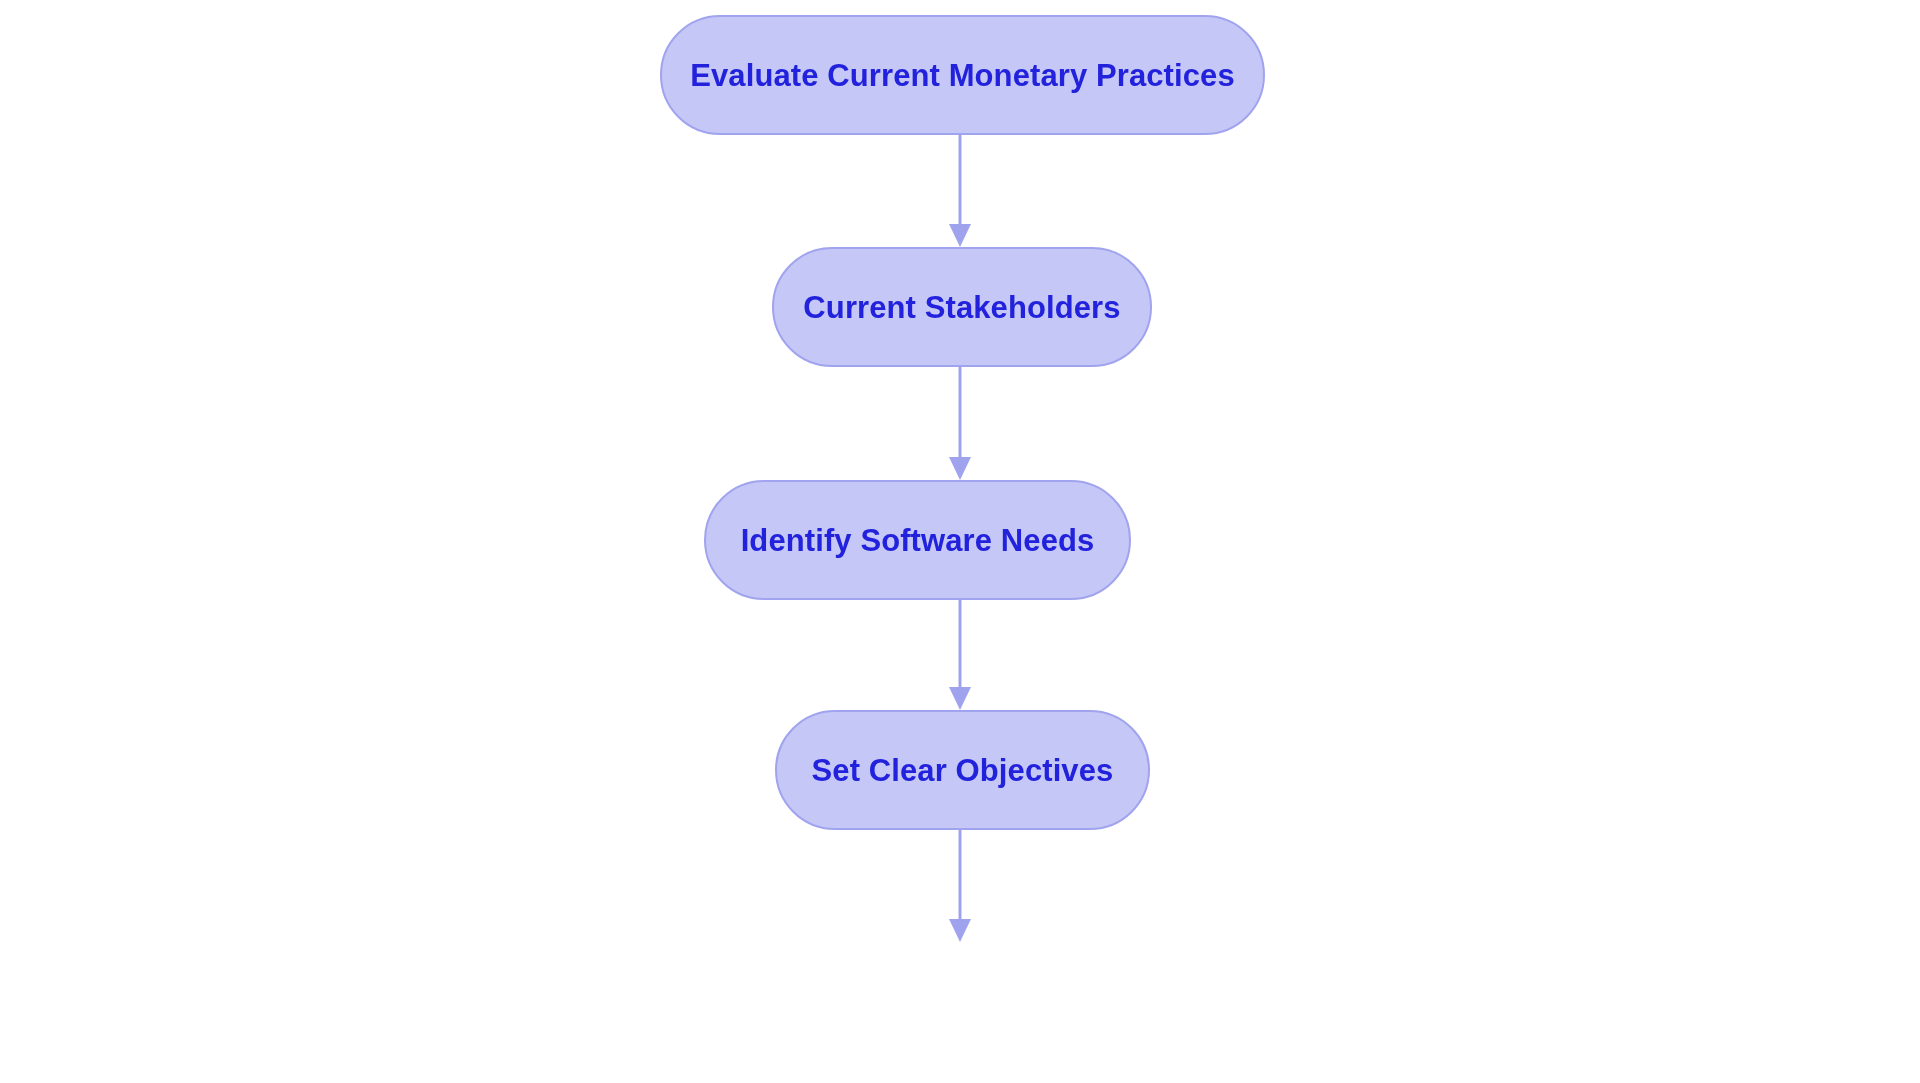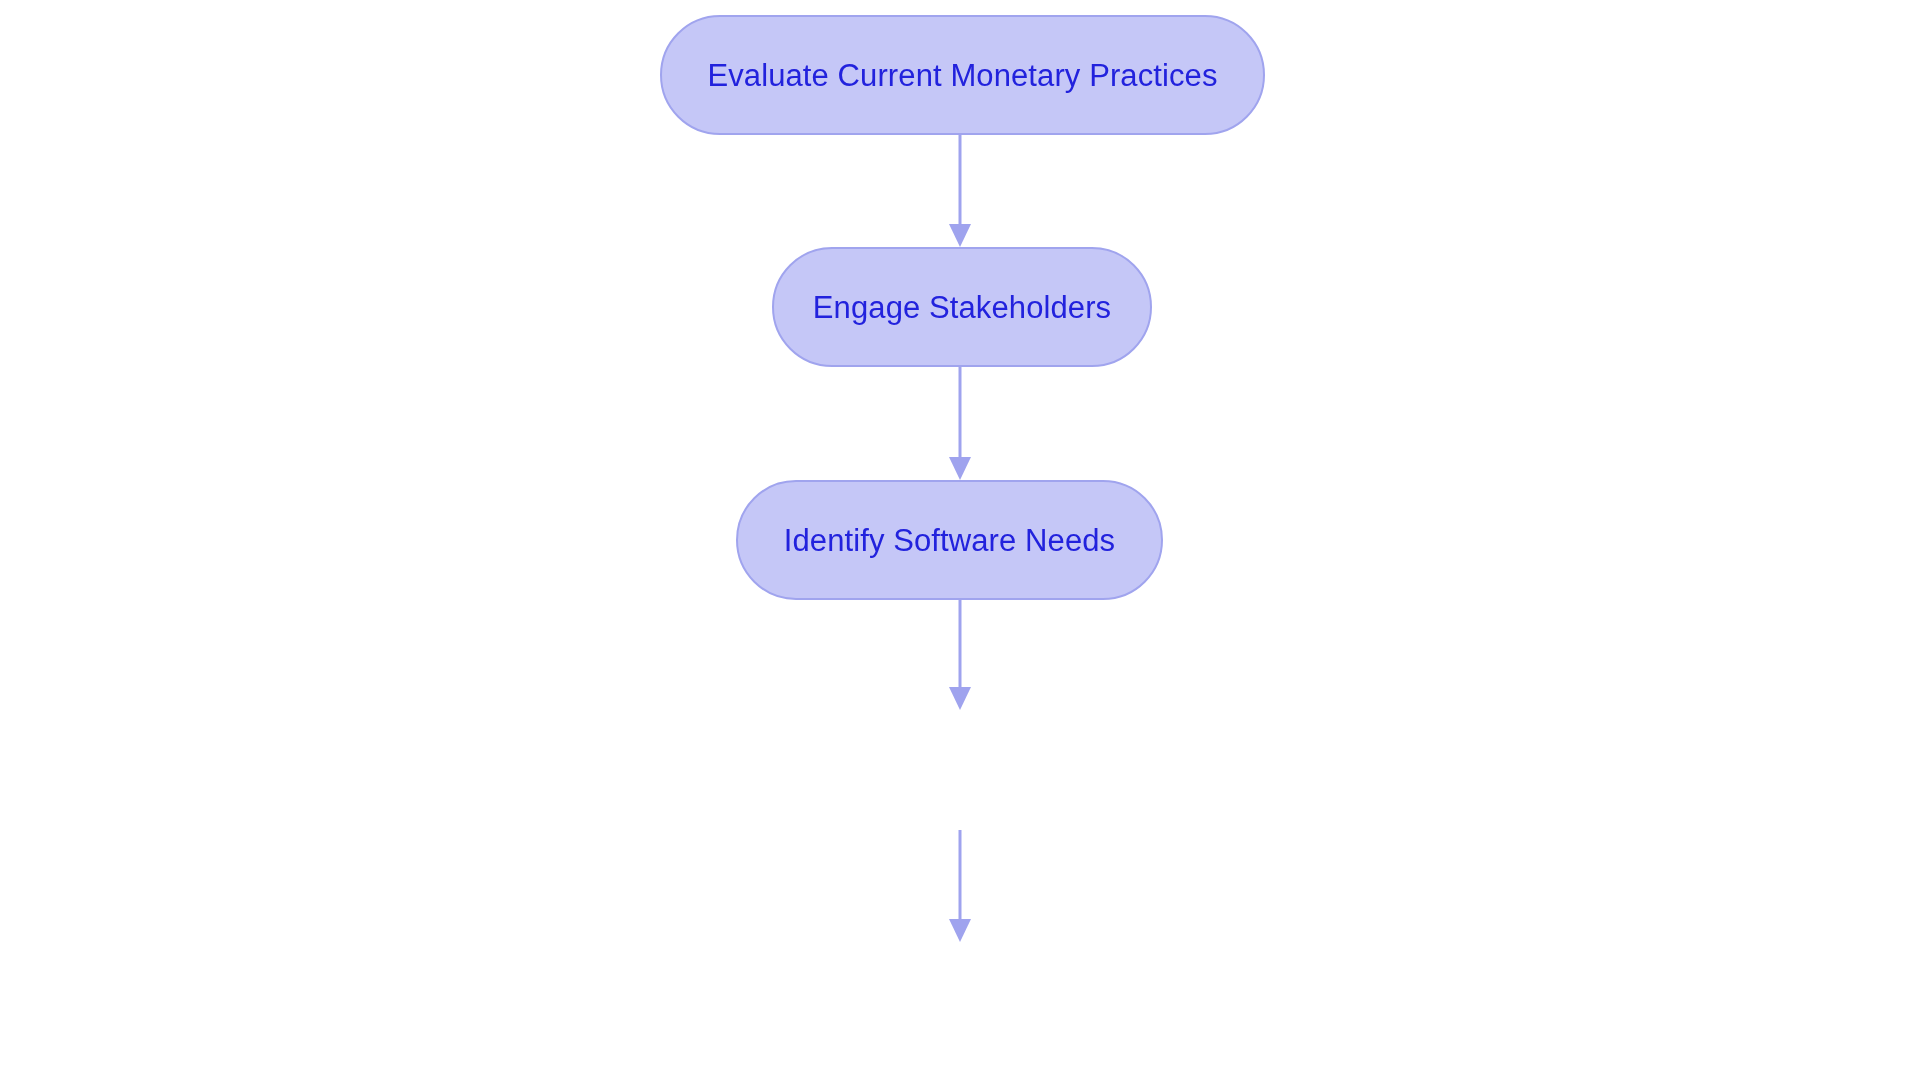--- a/index.html
+++ b/index.html
@@ -32,21 +32,21 @@
     display: flex;
     align-items: center;
     justify-content: center;
     -webkit-user-select: none;
     user-select: none;
   }
 
   .flow-node-label {
     color: #2222dd;
     font-size: 31px;
-    font-weight: 400;
+    font-weight: 700;
     line-height: 1;
     letter-spacing: 0.1px;
     white-space: nowrap;
     text-align: right;
   }
 
   .flow-connector {
     position: absolute;
     width: 26px;
     pointer-events: none;
@@ -54,21 +54,21 @@
   .flow-connector svg {
     display: block;
     width: 26px;
     height: 100%;
     overflow: visible;
   }
 
   
   #node-0 { left: 660px; top: 15px;  width: 605px; }
   #node-1 { left: 772px; top: 247px; width: 380px; }
-  #node-2 { left: 736px; top: 480px; width: 427px; }
+  #node-2 { left: 704px; top: 480px; width: 427px; }
   #node-3 { left: 775px; top: 710px; width: 375px; }
   #node-4 { left: 808px; top: 942px; width: 302px; }
 
   
   #connector-0 { left: 947px; top: 135px; height: 112px; }
   #connector-1 { left: 947px; top: 367px; height: 113px; }
   #connector-2 { left: 947px; top: 600px; height: 110px; }
   #connector-3 { left: 947px; top: 830px; height: 112px; }
 </style>
 </head>
@@ -81,41 +81,44 @@
   </div>
 
   <div class="flow-connector" id="connector-0">
     <svg viewBox="0 0 26 112" preserveAspectRatio="none">
       <line x1="13" y1="0" x2="13" y2="90" stroke="#9fa3ee" stroke-width="3"></line>
       <polygon points="13,112 2,89 24,89" fill="#9fa3ee"></polygon>
     </svg>
   </div>
 
   <div class="flow-node" id="node-1">
-    <span class="flow-node-label">Engage Stakeholders</span>
+    <span class="flow-node-label">Current Stakeholders</span>
   </div>
 
   <div class="flow-connector" id="connector-1">
     <svg viewBox="0 0 26 113" preserveAspectRatio="none">
       <line x1="13" y1="0" x2="13" y2="91" stroke="#9fa3ee" stroke-width="3"></line>
       <polygon points="13,113 2,90 24,90" fill="#9fa3ee"></polygon>
     </svg>
   </div>
 
   <div class="flow-node" id="node-2">
     <span class="flow-node-label">Identify Software Needs</span>
   </div>
 
   <div class="flow-connector" id="connector-2">
     <svg viewBox="0 0 26 110" preserveAspectRatio="none">
       <line x1="13" y1="0" x2="13" y2="88" stroke="#9fa3ee" stroke-width="3"></line>
       <polygon points="13,110 2,87 24,87" fill="#9fa3ee"></polygon>
     </svg>
   </div>
 
+  <div class="flow-node" id="node-3">
+    <span class="flow-node-label">Set Clear Objectives</span>
+  </div>
 
   <div class="flow-connector" id="connector-3">
     <svg viewBox="0 0 26 112" preserveAspectRatio="none">
       <line x1="13" y1="0" x2="13" y2="90" stroke="#9fa3ee" stroke-width="3"></line>
       <polygon points="13,112 2,89 24,89" fill="#9fa3ee"></polygon>
     </svg>
   </div>
 
 
 </div>

